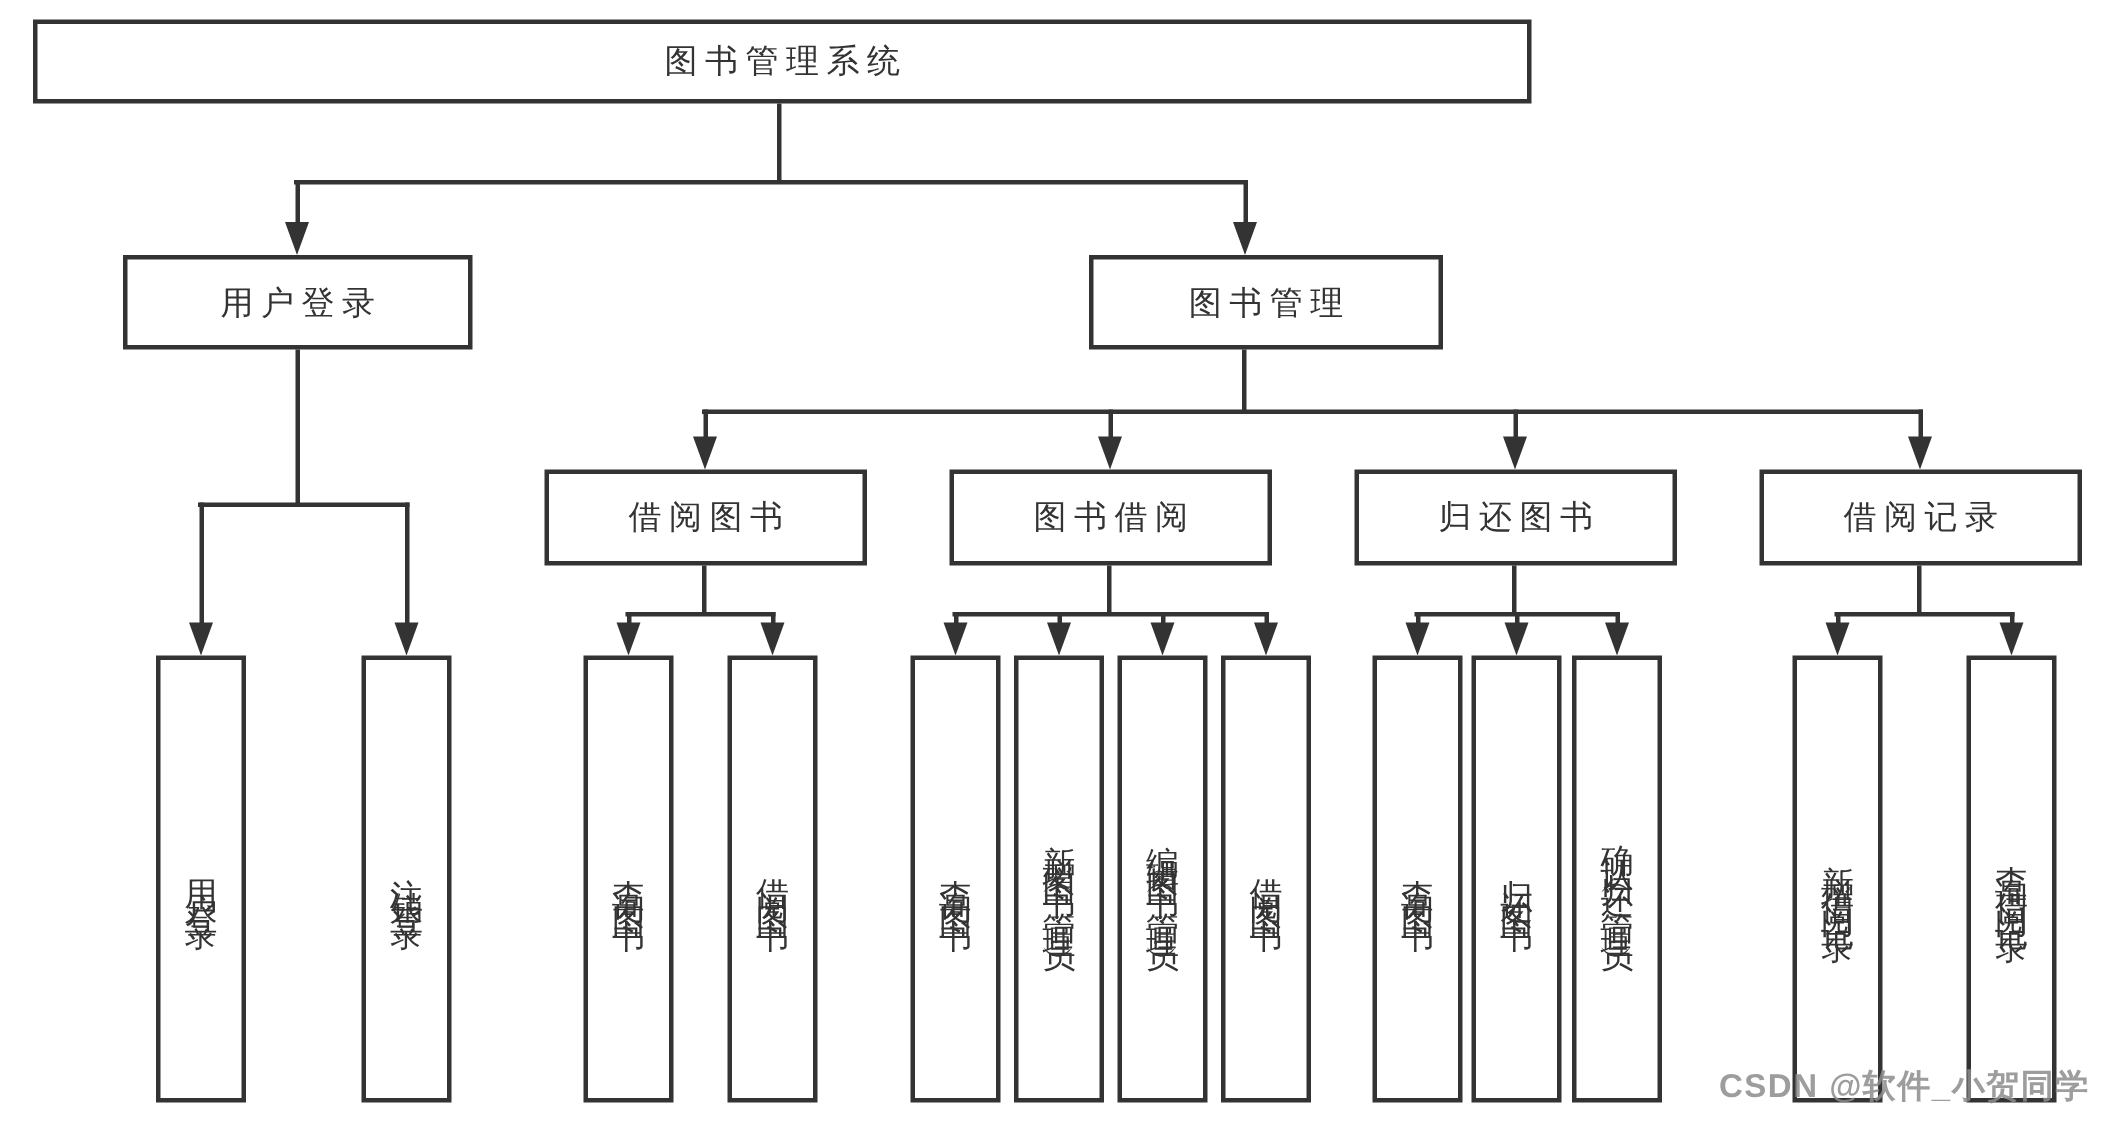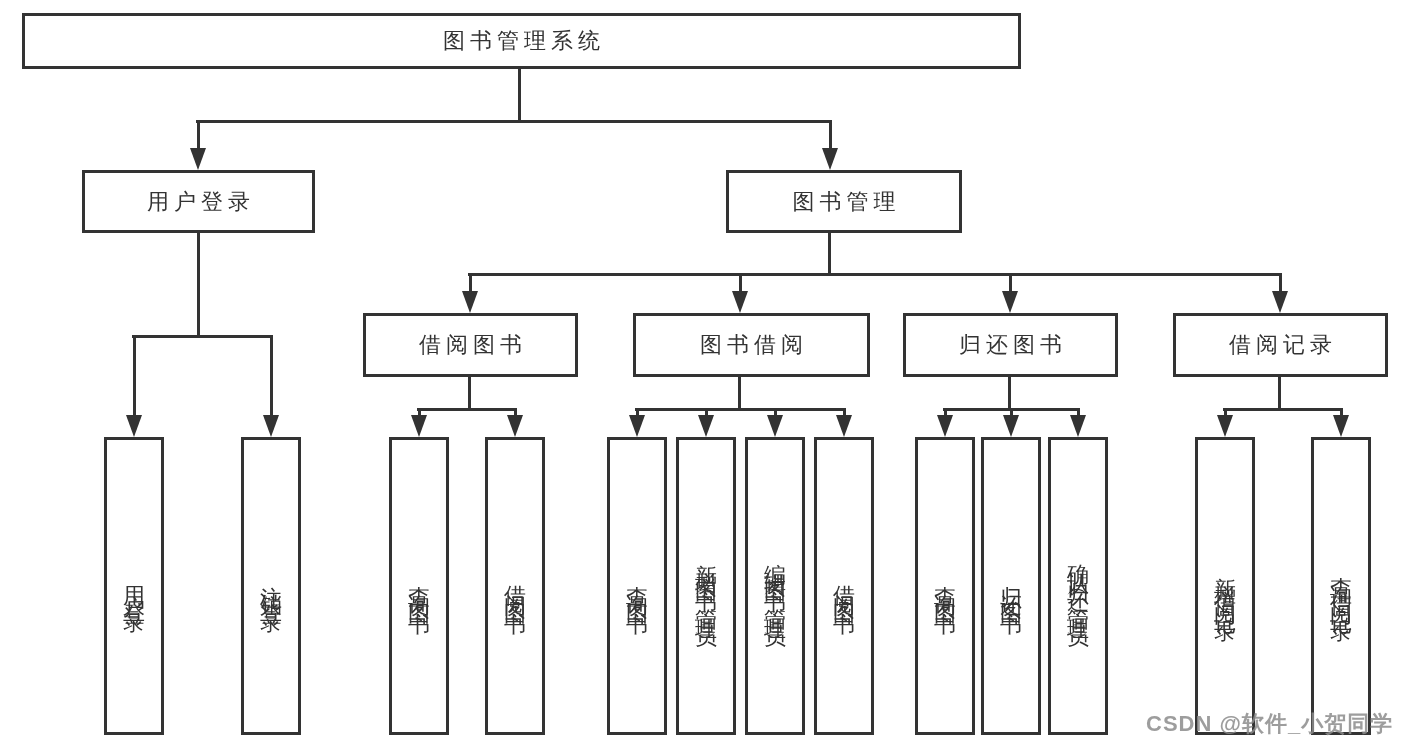--- a/index.html
+++ b/index.html
@@ -87,21 +87,21 @@
   <div class="box box-h" style="left:712px; top:170px; width:236px; height:63px;margin-left:14px;">图书管理</div>
 
   <div class="vline" style="left:828px; top:233px; height:41px;"></div>
   <div class="hline" style="left:468px; top:273px; width:814px;"></div>
   <div class="arrow" style="left:462px; top:273px; height:40px;"></div>
   <div class="arrow" style="left:732px; top:273px; height:40px;"></div>
   <div class="arrow" style="left:1002px; top:273px; height:40px;"></div>
   <div class="arrow" style="left:1272px; top:273px; height:40px;"></div>
 
   <div class="box box-h" style="left:363px; top:313px; width:215px; height:64px;">借阅图书</div>
-  <div class="box box-h" style="left:633px; top:313px; width:237px; height:64px;font-family:Liberation Mono, monospace;">图书借阅</div>
+  <div class="box box-h" style="left:633px; top:313px; width:215px; height:64px;font-family:Liberation Mono, monospace;">图书借阅</div>
   <div class="box box-h" style="left:903px; top:313px; width:215px; height:64px;">归还图书</div>
   <div class="box box-h" style="left:1173px; top:313px; width:215px; height:64px;">借阅记录</div>
 
   <div class="vline" style="left:197px; top:233px; height:103px;"></div>
   <div class="hline" style="left:132px; top:335px; width:141px;"></div>
   <div class="arrow" style="left:126px; top:335px; height:102px;"></div>
   <div class="arrow" style="left:263px; top:335px; height:102px;"></div>
 
   <div class="vline" style="left:468px; top:377px; height:32px;"></div>
   <div class="hline" style="left:417px; top:408px; width:100px;"></div>

